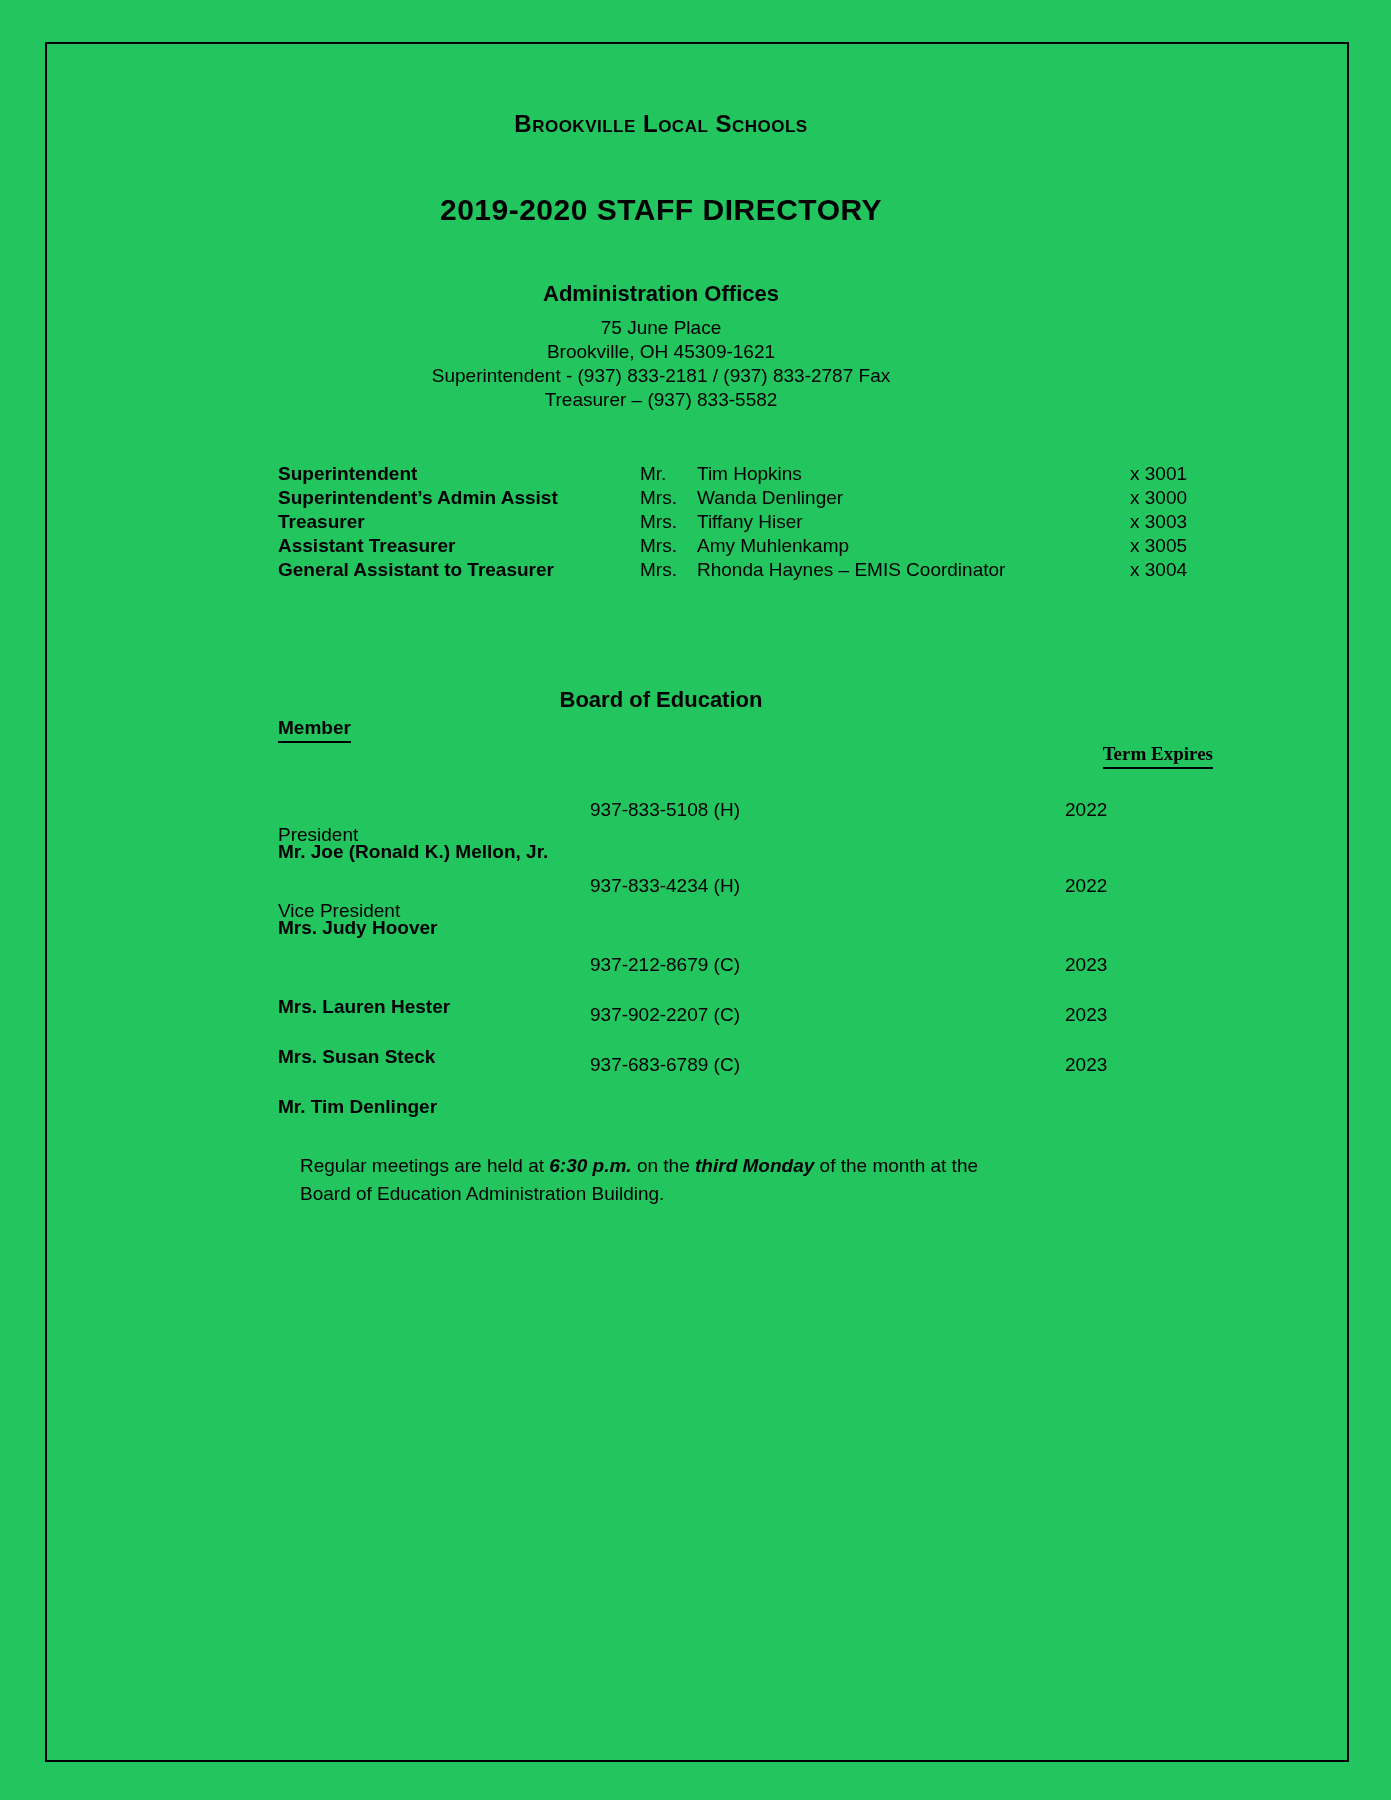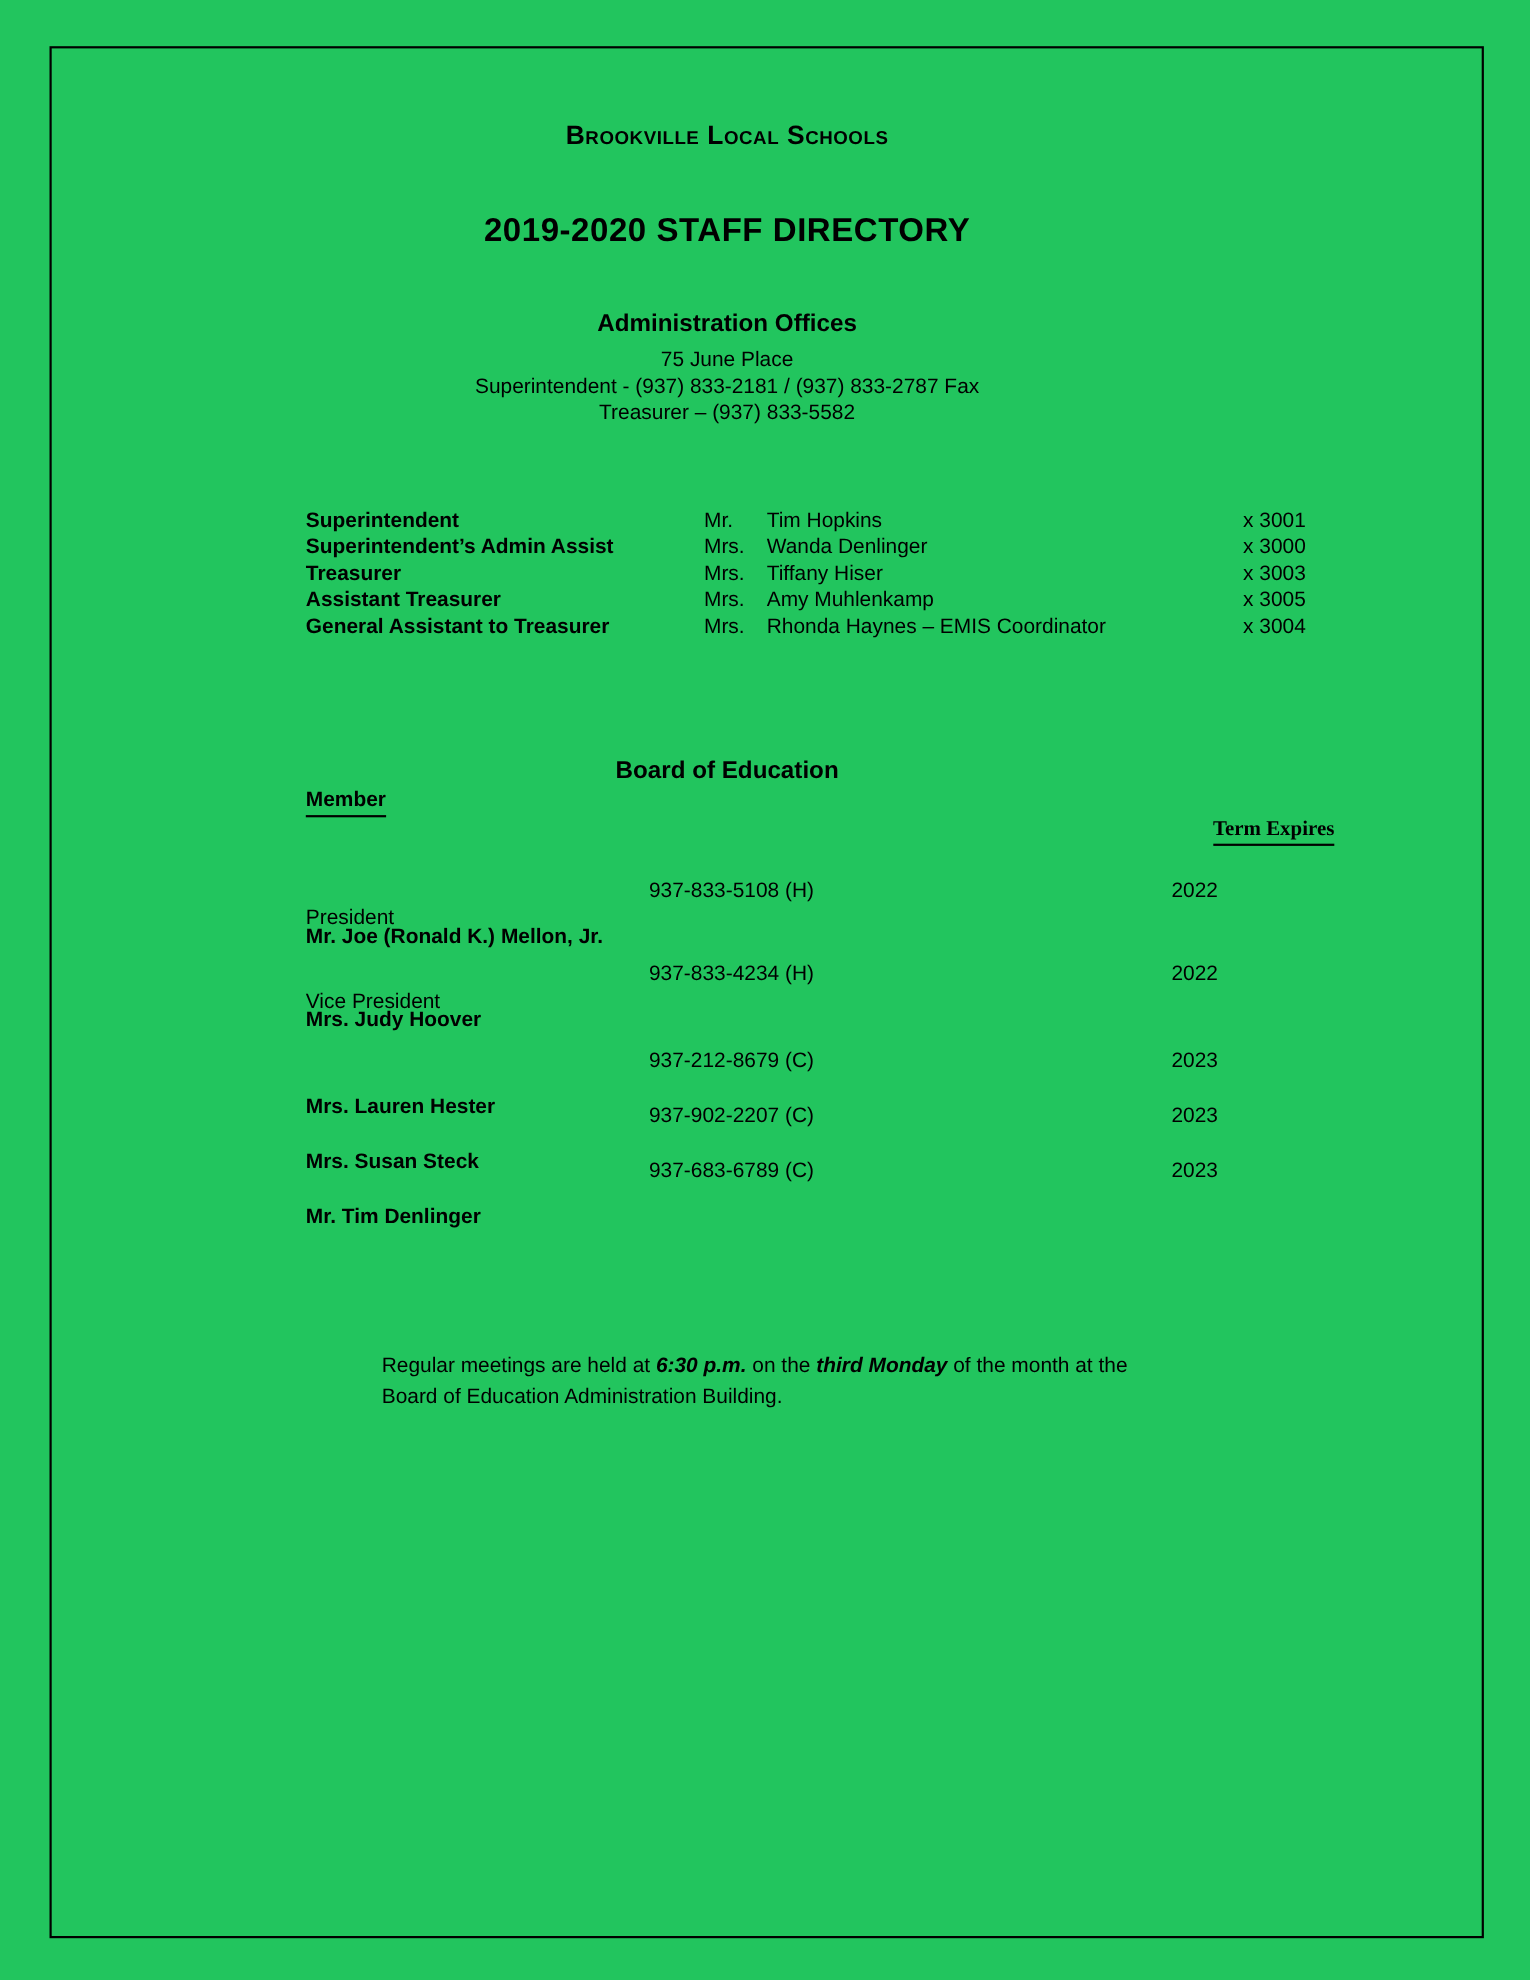--- a/index.html
+++ b/index.html
@@ -35,41 +35,42 @@
   .c-ext    { left:1130px; }
   
   .col-head { display:inline-block; font-weight:bold; border-bottom:2px solid #000; padding-bottom:1px; white-space:nowrap; }
   .member { position:absolute; left:0; width:1391px; }
   .member span { position:absolute; white-space:nowrap; }
   .m-name  { left:278px; top:0; font-weight:bold;margin-top:42px; }
   .m-role  { left:278px; top:25px; }
   .m-phone { left:590px; top:0; }
   .m-term  { left:1065px; top:0; width:165px; text-align:left; }
   .term-head-box { position:absolute; left:1048px; width:165px; text-align:right;font-family:Liberation Serif, serif; }
-  .footer-note { position:absolute; left:300px; top:1228px; width:820px; line-height:28px;margin-left:47px; }
+  .footer-note { position:absolute; left:300px; top:1152px; width:820px; line-height:28px; }
 </style>
 </head>
 <body>
 
 <div class="page">
   <div class="frame"></div>
 
   <div class="centered" style="top:112px;">
     <span class="school-name">Brookville Local Schools</span>
   </div>
 
   <div class="centered" style="top:198px;">
     <span class="directory-title">2019-2020 STAFF DIRECTORY</span>
   </div>
 
   <div class="centered" style="top:282px;">
     <span class="section-heading">Administration Offices</span>
   </div>
   <div class="centered" style="top:316px;">
     <div class="addr-line">75 June Place</div>
+    <div class="addr-line">Brookville, OH 45309-1621</div>
     <div class="addr-line">Superintendent - (937) 833-2181 / (937) 833-2787 Fax</div>
     <div class="addr-line">Treasurer – (937) 833-5582</div>
   </div>
 
   <div class="staff-rows">
     <div class="staff-row">
       <span class="c-pos">Superintendent</span>
       <span class="c-prefix">Mr.</span>
       <span class="c-name">Tim Hopkins</span>
       <span class="c-ext">x 3001</span>

